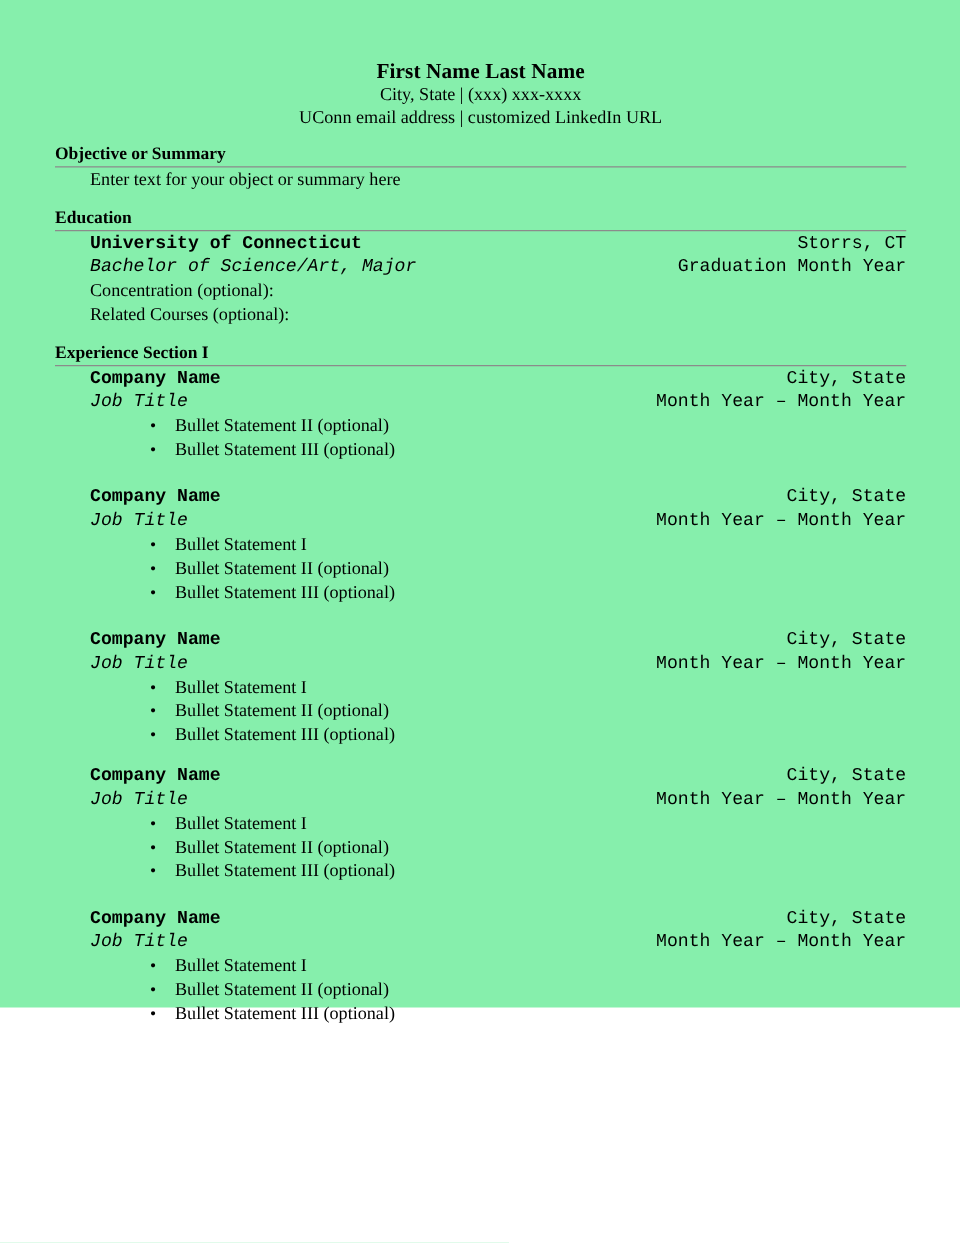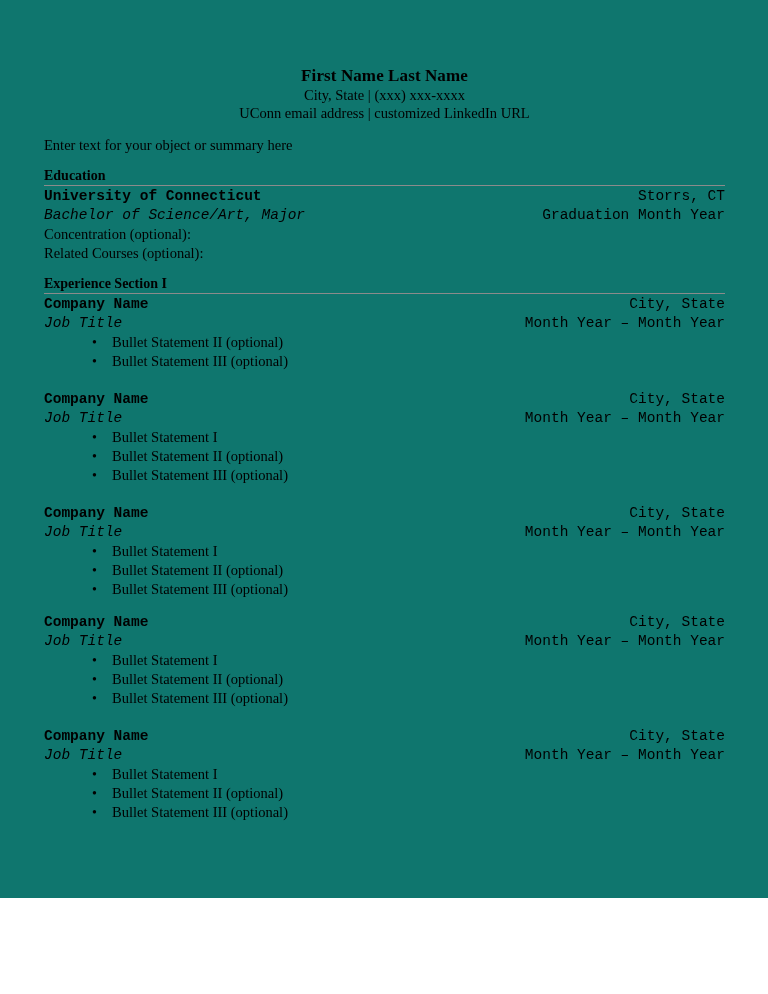--- a/index.html
+++ b/index.html
@@ -10,24 +10,24 @@
   body {
     width: 768px;
     height: 994px;
     font-family: "Liberation Serif", "DejaVu Serif", serif;
     color: #000000;
     -webkit-font-smoothing: antialiased;
   }
   .page {
     position: relative;
     width: 768px;
-    height: 898px;
+    height: 806px;
     box-sizing: border-box;
-    padding: 65px 43px 0 44px;
-    background: #0f766e;
+    padding: 46px 43px 0 44px;
+    background: #86efac;
   }
 
   
   .hdr { text-align: center; }
   .hdr-name {
     font-size: 17px;
     font-weight: bold;
     line-height: 21px;
     letter-spacing: .1px;
   }
@@ -38,21 +38,21 @@
 
   
   .section { margin-top: 13px; }
   .sec-head {
     font-size: 14px;
     font-weight: bold;
     line-height: 16px;
     padding-bottom: 1px;
     border-bottom: 1px solid #8b8b8b;
   }
-  .sec-body { padding-top: 1px; }
+  .sec-body { padding-top: 1px; margin-left: 28px; }
 
   .plain-line {
     font-size: 14.5px;
     line-height: 19px;
   }
 
   
   .row {
     display: flex;
     justify-content: space-between;
@@ -100,20 +100,21 @@
 
 <div class="page">
 
   <div class="hdr">
     <div class="hdr-name">First Name Last Name</div>
     <div class="hdr-line">City, State | (xxx) xxx-xxxx</div>
     <div class="hdr-line">UConn email address | customized LinkedIn URL</div>
   </div>
 
   <div class="section">
+    <div class="sec-head">Objective or Summary</div>
     <div class="sec-body">
       <div class="plain-line">Enter text for your object or summary here</div>
     </div>
   </div>
 
   <div class="section">
     <div class="sec-head">Education</div>
     <div class="sec-body">
       <div class="row">
         <span class="left b">University of Connecticut</span>

